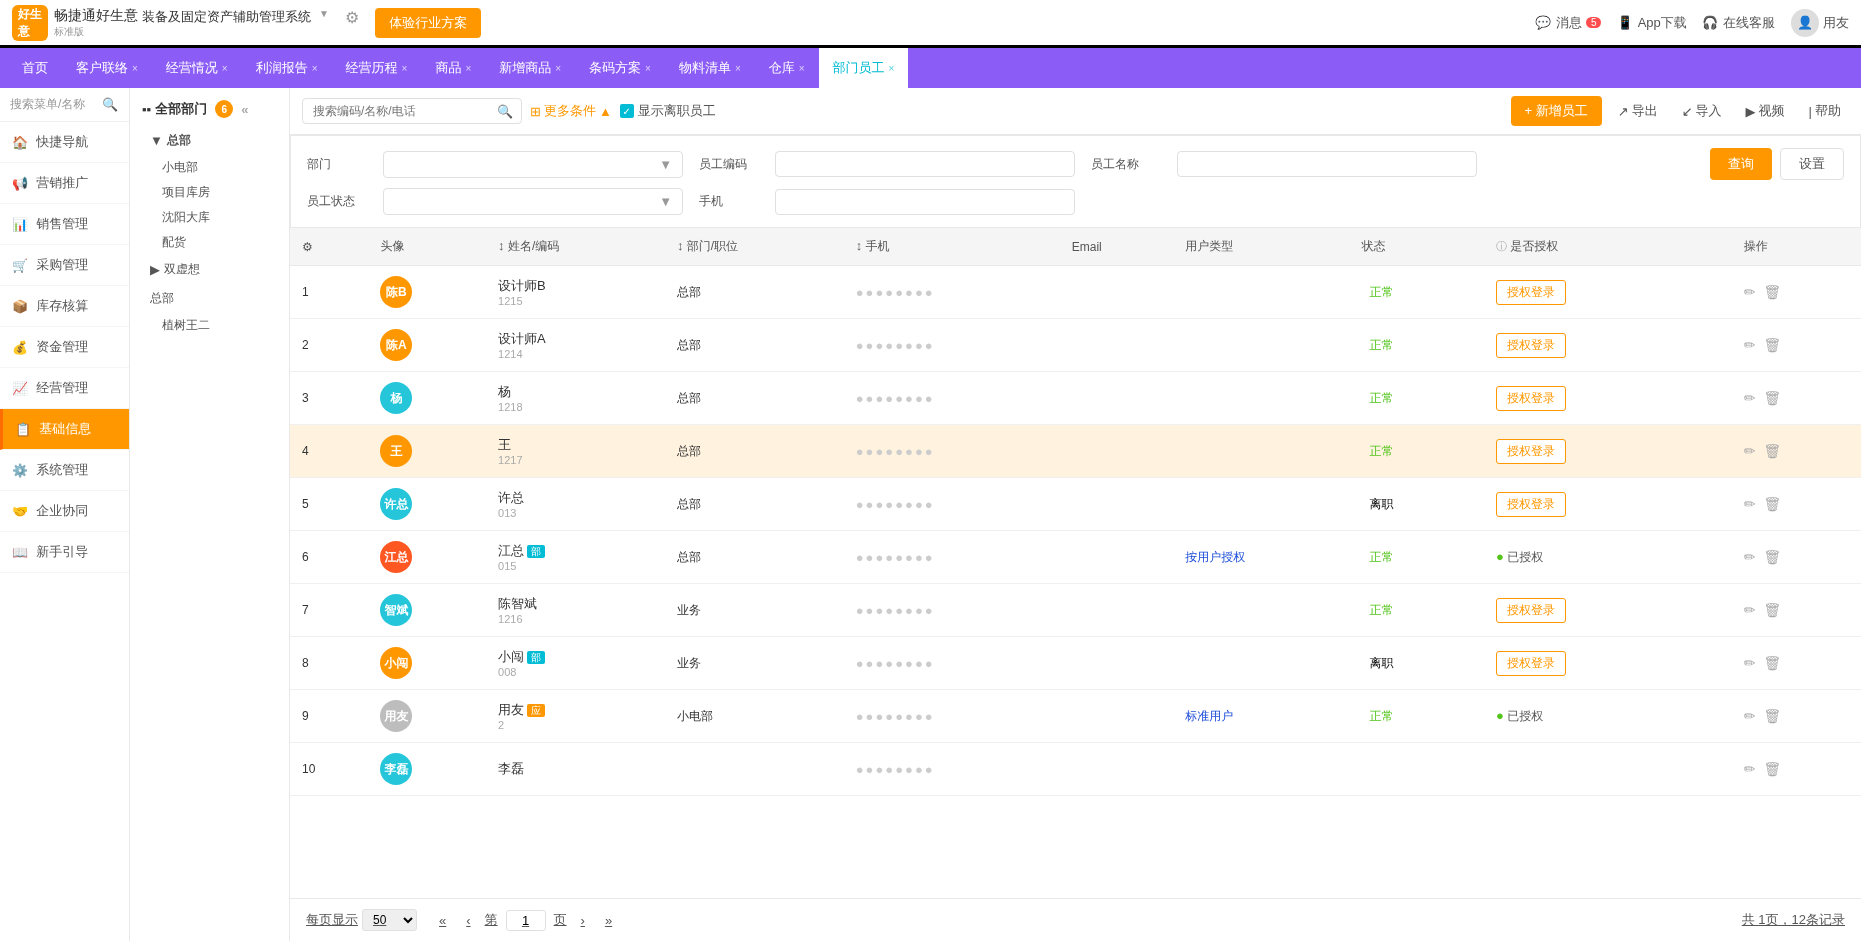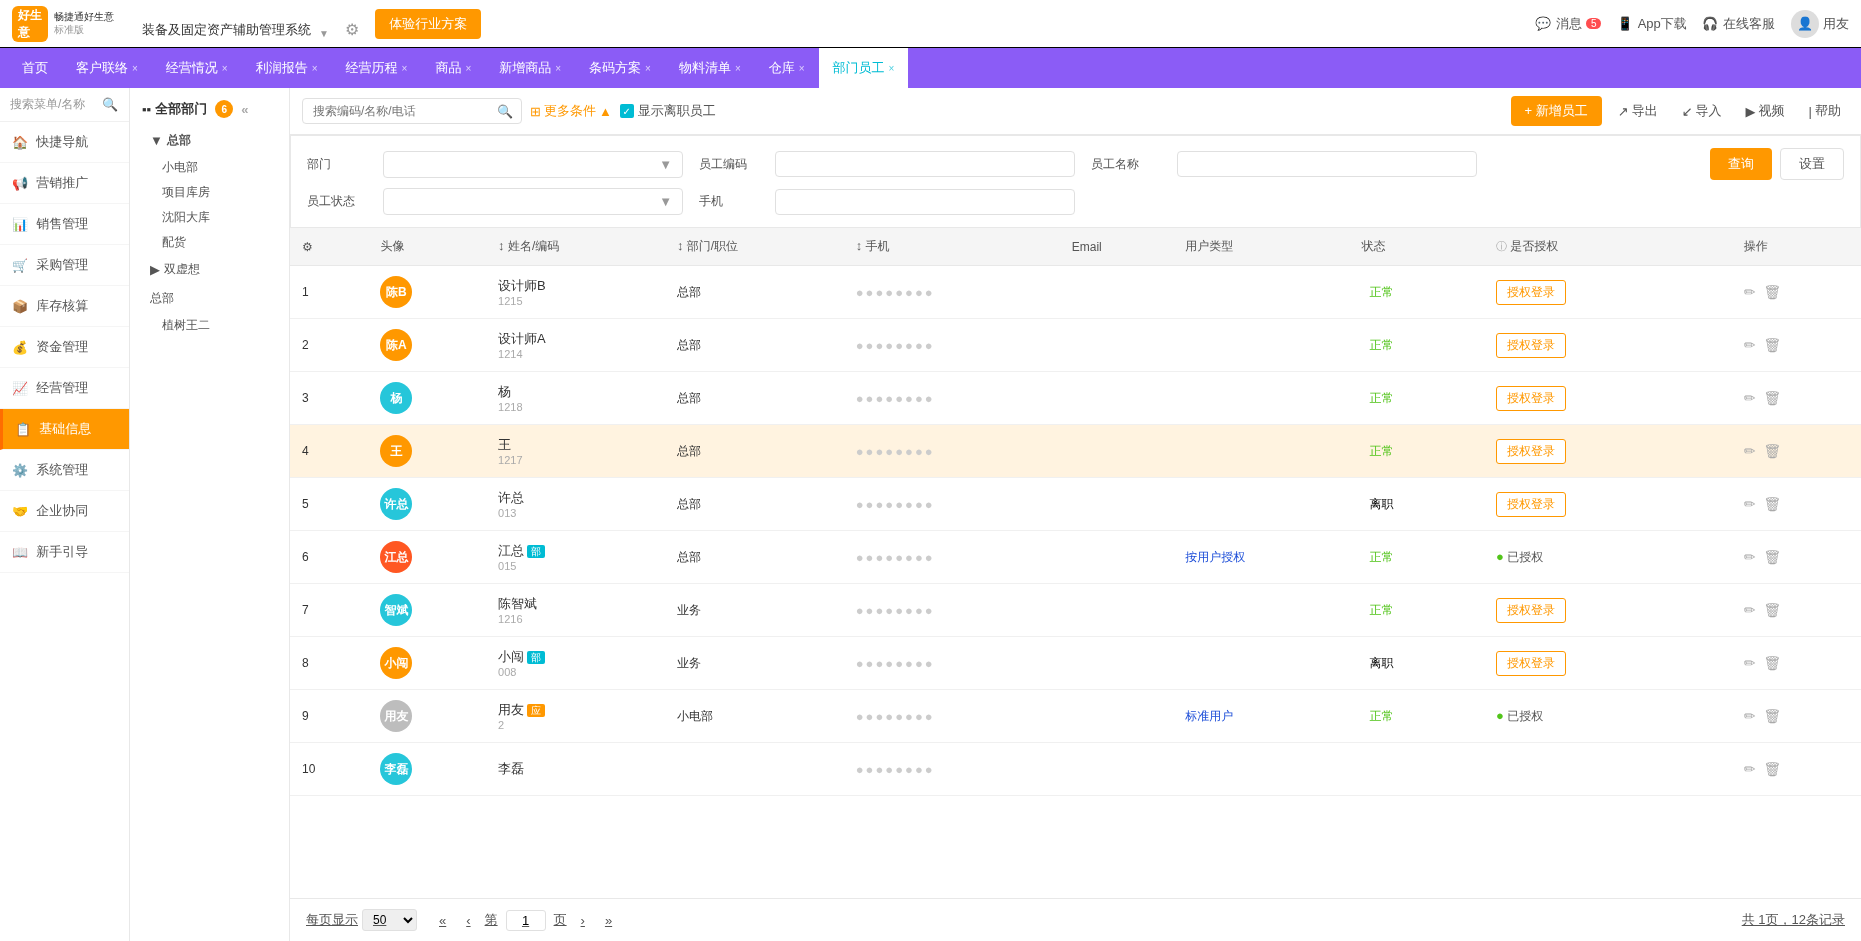--- a/index.html
+++ b/index.html
@@ -1,24 +1,24 @@
 <!DOCTYPE html>
 <html><head>
   <meta charset="utf-8">
   <style>
     * { box-sizing: border-box; margin: 0; padding: 0; font-family: 'Microsoft YaHei', Arial, sans-serif; font-size: 13px; }
     body { background: #f5f5f5; display: flex; flex-direction: column; height: 941px; overflow: hidden; }
 
     
-    .top-bar { background: #fff; height: 48px; display: flex; align-items: center; padding: 0 12px; border-bottom: 1px solid #000000; flex-shrink: 0; }
+    .top-bar { background: #fff; height: 48px; display: flex; align-items: center; padding: 0 12px; border-bottom: 3px solid #000000; flex-shrink: 0; }
     .logo-area { display: flex; align-items: center; gap: 6px; width: 130px; }
     .logo-icon { width: 36px; height: 36px; background: #ff9800; border-radius: 6px; display: flex; align-items: center; justify-content: center; color: #fff; font-weight: bold; font-size: 12px; }
-    .logo-text { font-size: 10px; color: #333; line-height: 1.3; }
+    .logo-text { font-size: 14px; color: #333; line-height: 1.3; }
     .logo-sub { font-size: 10px; color: #999; }
-    .system-title { flex: 1; display: flex; align-items: flex-end; gap: 8px; }
+    .system-title { flex: 1; display: flex; align-items: flex-start; gap: 8px; }
     .system-name { font-size: 13px; color: #333; }
     .dropdown-arrow { color: #999; font-size: 10px; }
     .gear-icon { color: #999; font-size: 16px; cursor: pointer; margin: 0 8px; }
     .experience-btn { background: #ff9800; color: #fff; border: none; padding: 6px 14px; border-radius: 4px; cursor: pointer; font-size: 13px; }
     .top-right { display: flex; align-items: center; gap: 16px; margin-left: auto; }
     .top-right-item { display: flex; align-items: center; gap: 4px; color: #555; cursor: pointer; font-size: 12px; }
     .badge { background: #ff4d4f; color: #fff; border-radius: 10px; padding: 0 5px; font-size: 10px; }
     .user-avatar { width: 28px; height: 28px; background: #ddd; border-radius: 50%; display: flex; align-items: center; justify-content: center; color: #999; }
 
     

